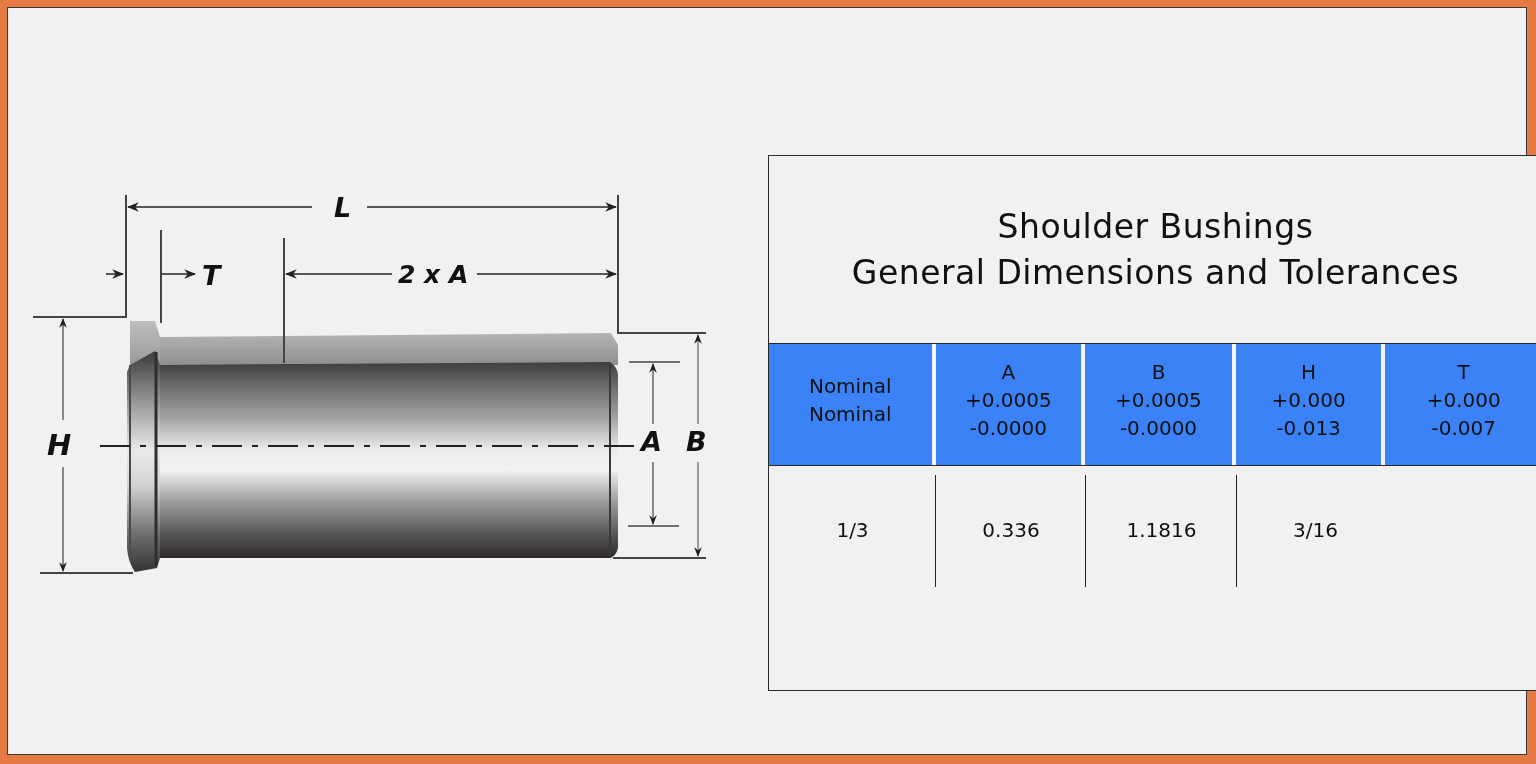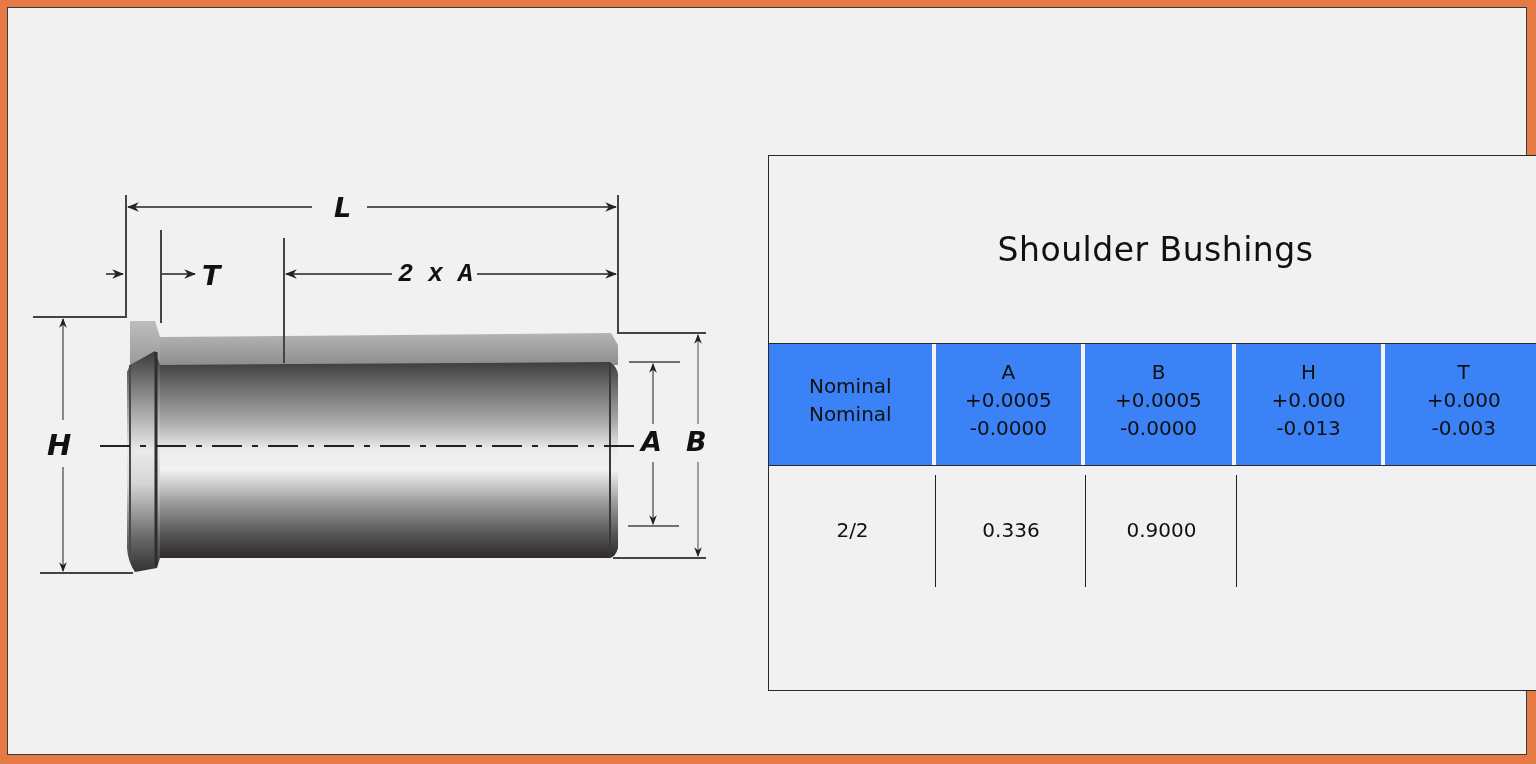--- a/index.html
+++ b/index.html
@@ -146,28 +146,29 @@
 
   <line x1="653" y1="364" x2="653" y2="424" stroke="#444" stroke-width="1.2" marker-start="url(#arr)"></line>
   <line x1="653" y1="462" x2="653" y2="524" stroke="#444" stroke-width="1.2" marker-end="url(#arr)"></line>
 
   <line x1="698" y1="335" x2="698" y2="424" stroke="#666" stroke-width="1.2" marker-start="url(#arr)"></line>
   <line x1="698" y1="462" x2="698" y2="556" stroke="#666" stroke-width="1.2" marker-end="url(#arr)"></line>
 </svg>
 
 <span class="dim-label" style="left:334px; top:194px;">L</span>
 <span class="dim-label" style="left:202px; top:262px;">T</span>
-<span class="dim-label" style="left:398px; top:262px; font-size:25px;font-family:Liberation Mono, monospace;">2 x A</span>
+<span class="dim-label" style="left:398px; top:262px; font-size:25px;">2 x A</span>
 <span class="dim-label" style="left:47px; top:431px; font-size:29px;">H</span>
 <span class="dim-label" style="left:641px; top:428px;">A</span>
 <span class="dim-label" style="left:686px; top:428px;">B</span>
 
 <div class="table-wrap">
   <div class="title-block">
     <div class="title-line">Shoulder Bushings</div>
+    <div class="title-line">General Dimensions and Tolerances</div>
   </div>
 
   <div class="header-row">
     <div class="hcell c0">
       <span>Nominal</span>
       <span>Nominal</span>
     </div>
     <div class="hcell c1">
       <span>A</span>
       <span>+0.0005</span>
@@ -179,31 +180,34 @@
       <span>-0.0000</span>
     </div>
     <div class="hcell c3">
       <span>H</span>
       <span>+0.000</span>
       <span>-0.013</span>
     </div>
     <div class="hcell c4">
       <span>T</span>
       <span>+0.000</span>
-      <span>-0.003</span>
+      <span>-0.007</span>
     </div>
   </div>
 
   <div class="data-row">
     <div class="dcell c0">
-      <span>2/2</span>
+      <span>1/3</span>
         <div class="sep"></div>
     </div>
     <div class="dcell c1">
       <span>0.336</span>
         <div class="sep"></div>
     </div>
     <div class="dcell c2">
-      <span>0.9000</span>
+      <span>1.1816</span>
         <div class="sep"></div>
+    </div>
+    <div class="dcell c4">
+      <span>3/16</span>
     </div>
   </div>
 </div>
 
 </body></html>

